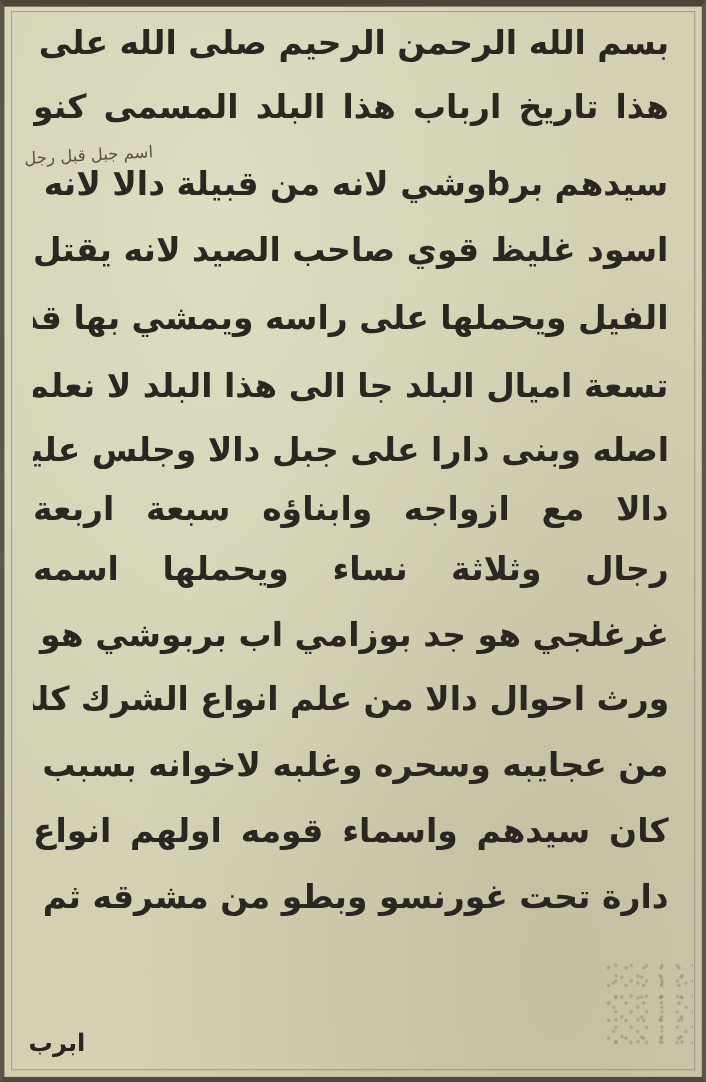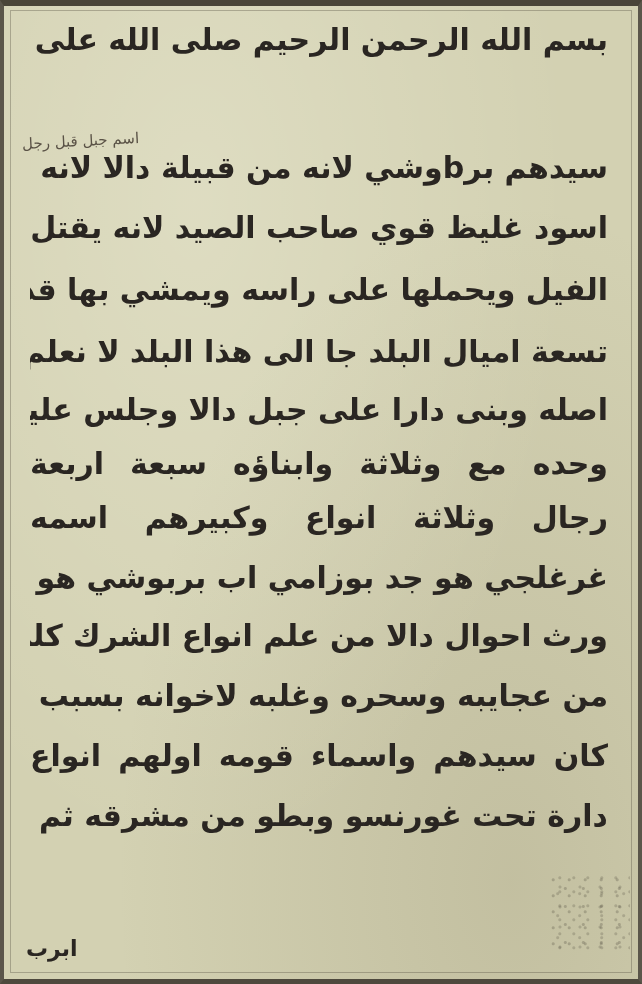--- a/index.html
+++ b/index.html
@@ -89,27 +89,28 @@
     }
   </style>
 </head>
 <body>
 
 <div class="page">
   <div class="inner-frame"></div>
 
   <div class="manuscript">
     <div class="line" style="top:0px;">بسم الله الرحمن الرحيم صلى الله على النبي الكريم</div>
+    <div class="line" style="top:58px;">هذا تاريخ ارباب هذا البلد المسمى كنو</div>
     <div class="line" style="top:128px;">سيدهم برbوشي لانه من قبيلة دالا لانه رجل</div>
     <div class="line" style="top:188px;">اسود غليظ قوي صاحب الصيد لانه يقتل بعصاه</div>
     <div class="line" style="top:250px;">الفيل ويحملها على راسه ويمشي بها قدر</div>
     <div class="line" style="top:312px;">تسعة اميال البلد جا الى هذا البلد لا نعلم</div>
     <div class="line" style="top:370px;">اصله وبنى دارا على جبل دالا وجلس عليها</div>
-    <div class="line" style="top:424px;">وحده مع وثلاثة وابناؤه سبعة اربعة</div>
-    <div class="line" style="top:478px;">رجال وثلاثة انواع وكبيرهم اسمه</div>
+    <div class="line" style="top:424px;">دالا مع ازواجه وابناؤه سبعة اربعة</div>
+    <div class="line" style="top:478px;">رجال وثلاثة نساء ويحملها اسمه</div>
     <div class="line" style="top:538px;">غرغلجي هو جد بوزامي اب بربوشي هو الذي</div>
     <div class="line" style="top:596px;">ورث احوال دالا من علم انواع الشرك كله</div>
     <div class="line" style="top:656px;">من عجايبه وسحره وغلبه لاخوانه بسبب ذلك</div>
     <div class="line" style="top:716px;">كان سيدهم واسماء قومه اولهم انواع</div>
     <div class="line" style="top:776px;">دارة تحت غورنسو وبطو من مشرقه ثم كاغوا</div>
   </div>
 
   <div class="gloss" style="left:18px; top:126px;">اسم جبل قبل رجل</div>
 
   <div class="folio">ابرب</div>

